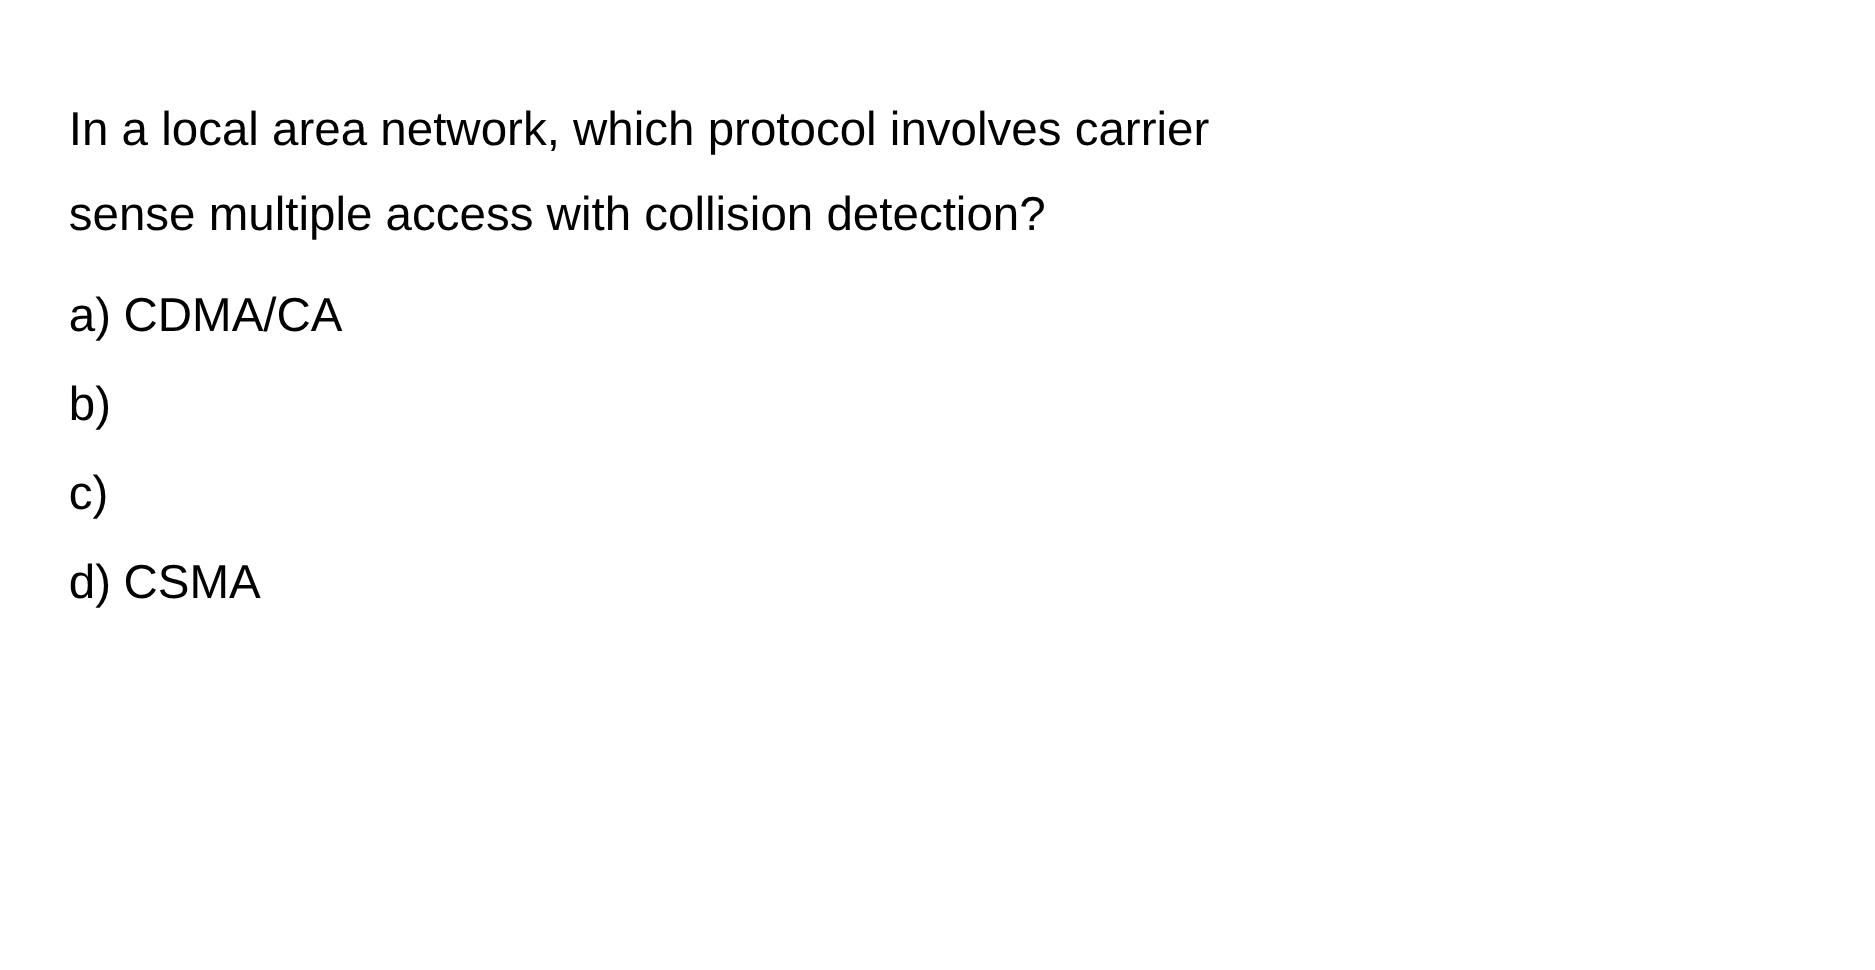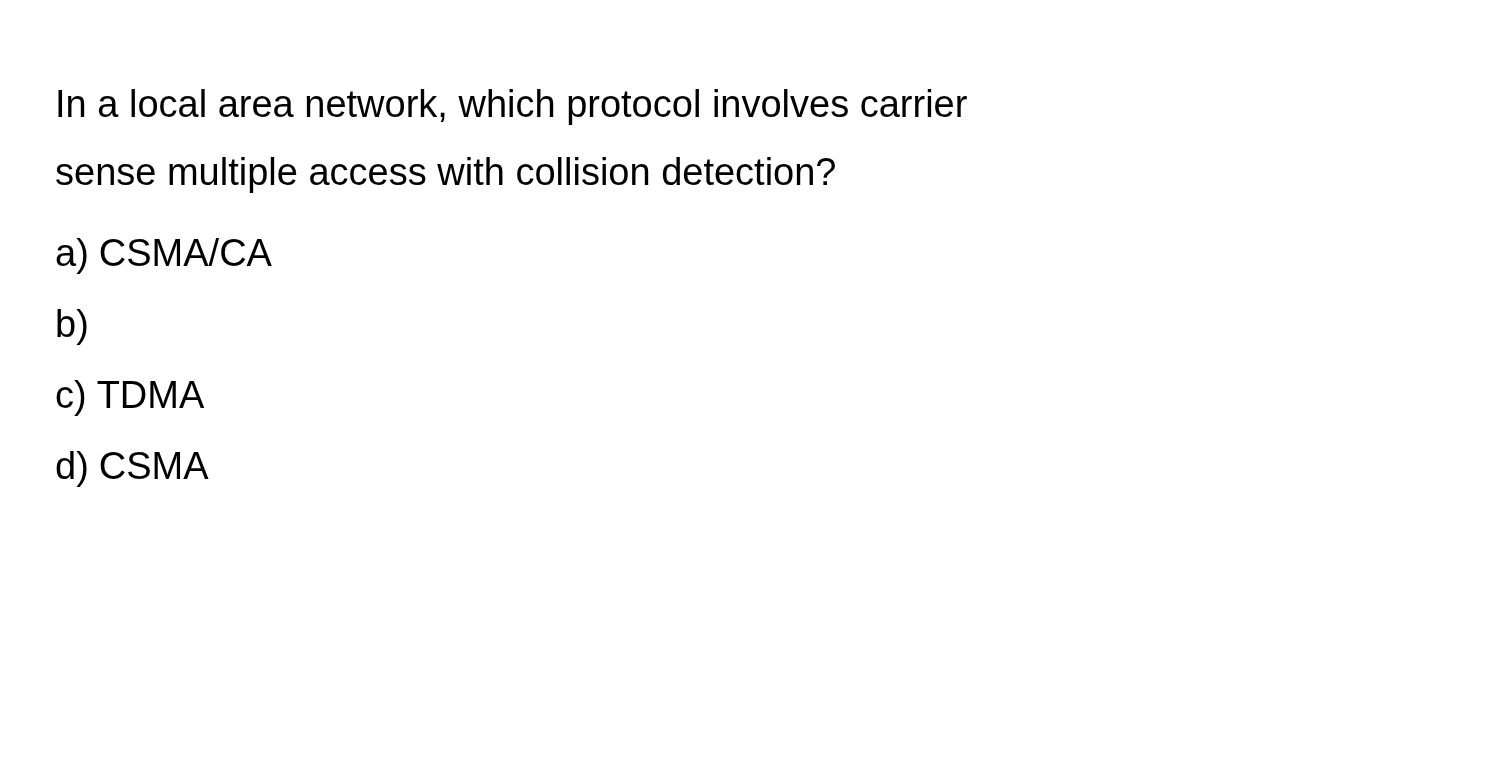--- a/index.html
+++ b/index.html
@@ -39,27 +39,26 @@
     }
   </style>
 </head>
 <body>
 
 <div class="question-container">
   <p class="question-text">In a local area network, which protocol involves carrier sense multiple access with collision detection?</p>
   <div class="options">
     <div class="option">
       <span class="option-label">a)</span>
-      <span>CSMA/CA</span>
+      <span>CDMA/CA</span>
     </div>
     <div class="option">
       <span class="option-label">b)</span>
     </div>
     <div class="option">
       <span class="option-label">c)</span>
-      <span>TDMA</span>
     </div>
     <div class="option">
       <span class="option-label">d)</span>
       <span>CSMA</span>
     </div>
   </div>
 </div>
 
 </body></html>

